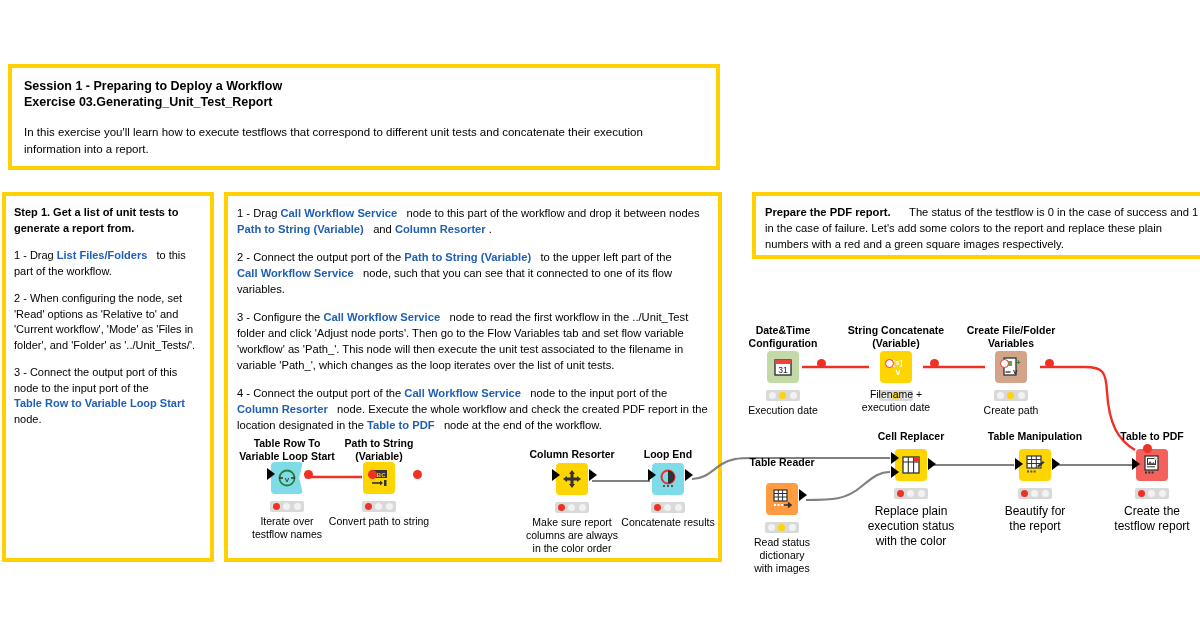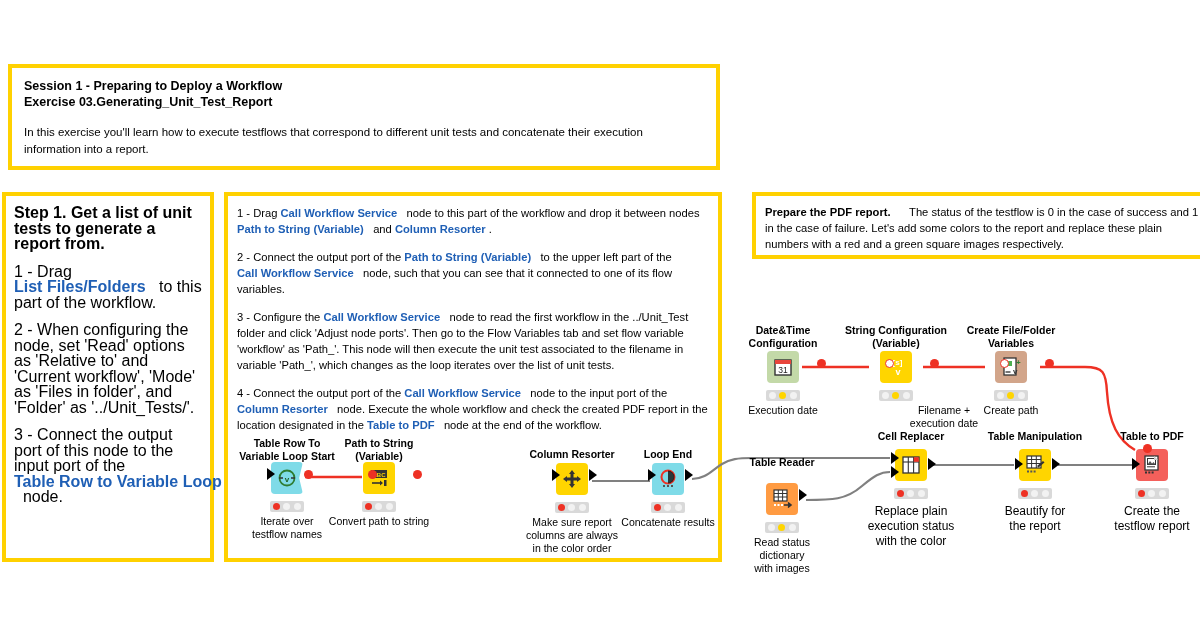--- a/index.html
+++ b/index.html
@@ -25,21 +25,21 @@
   }
   .hdr-body{
     font-size:11.5px;line-height:17px;
     padding:14px 26px 0 12px;
   }
   
   #step1-panel{ left:2px; top:192px; width:212px; height:370px; }
   #step2-panel{ left:224px; top:192px; width:498px; height:370px; }
   #pdf-panel{   left:752px; top:192px; width:466px; height:67px; }
 
-  .blk{ font-size:16px; line-height:15.5px; }
+  .blk{ font-size:11px; line-height:15.5px; }
   .step-title{ font-weight:bold; }
   .lnk{ color:#1F5FB5; font-weight:bold; white-space:nowrap; }
   .para{ margin:0 0 12px 0; }
   #step1-panel .inner{ padding:9px 8px 0 8px; }
   #step2-panel .inner{ padding:9px 10px 0 9px; }
   #pdf-panel .inner{ padding:8px 10px 0 9px; }
   #step2-panel .blk{ font-size:11.2px; line-height:16px; }
   #pdf-panel .blk{ font-size:11.2px; line-height:16px; }
 
   
@@ -199,37 +199,37 @@
     <span class="dot yellow"></span>
     <span class="dot"></span>
   </div>
   <div class="node-sub" style="top:80px;">
     <div>Execution date</div>
   </div>
 </div>
 
 <div class="node" id="n-stringmanip" style="left:896px;top:324px;">
   <div class="node-title" style="top:0;">
-    <div>String Configuration</div>
+    <div>String Concatenate</div>
     <div>(Variable)</div>
   </div>
   <div class="node-box" style="top:27px;background:#FFD500;">
     <svg width="26" height="24" viewBox="0 0 26 24">
       <text x="12" y="10" font-size="8" text-anchor="middle" fill="#ffffff" font-weight="bold">F[s]</text>
       <text x="15" y="20" font-size="9" text-anchor="middle" fill="#ffffff" font-weight="bold">v</text>
     </svg>
   </div>
   <div class="vport hollow" style="left:-11px;top:35px;"></div>
   <div class="vport" style="left:34px;top:35px;"></div>
   <div class="status" style="top:66px;">
     <span class="dot"></span>
     <span class="dot yellow"></span>
     <span class="dot"></span>
   </div>
-  <div class="node-sub" style="top:80px;margin-left:48px;">
+  <div class="node-sub" style="top:64px;">
     <div>Filename +</div>
     <div>execution date</div>
   </div>
 </div>
 
 <div class="node" id="n-createvars" style="left:1011px;top:324px;">
   <div class="node-title" style="top:0;">
     <div>Create File/Folder</div>
     <div>Variables</div>
   </div>

